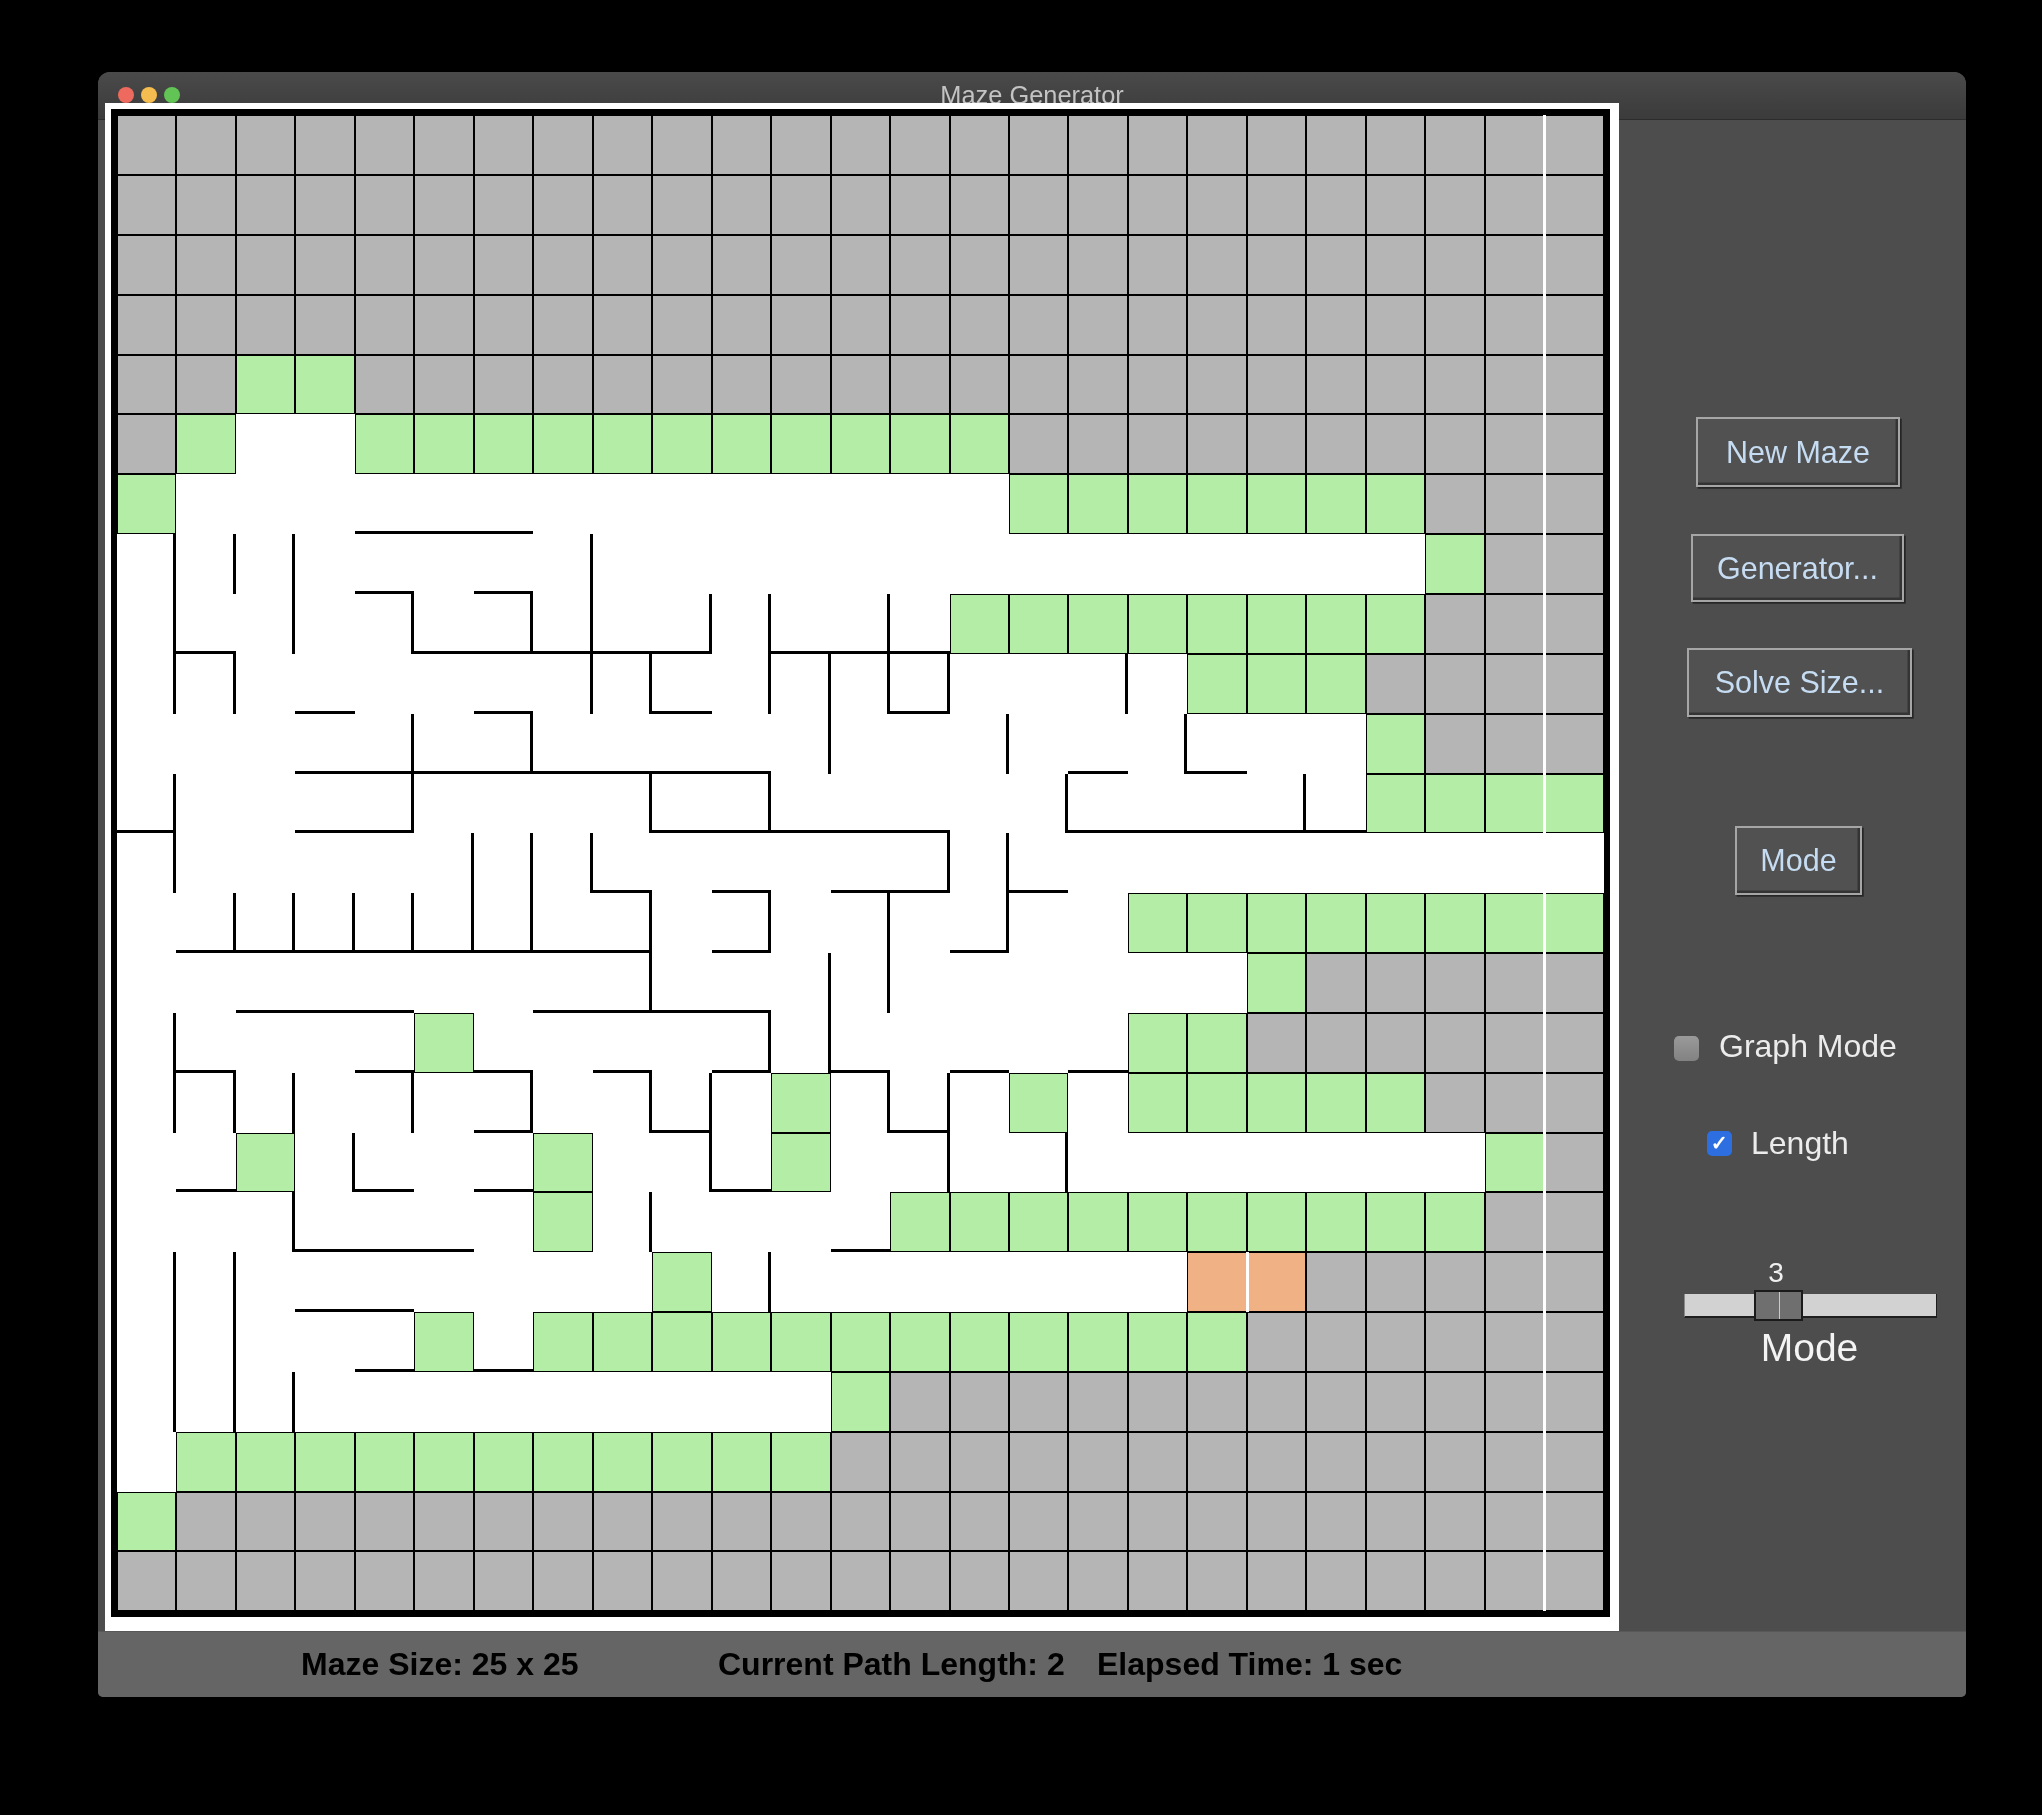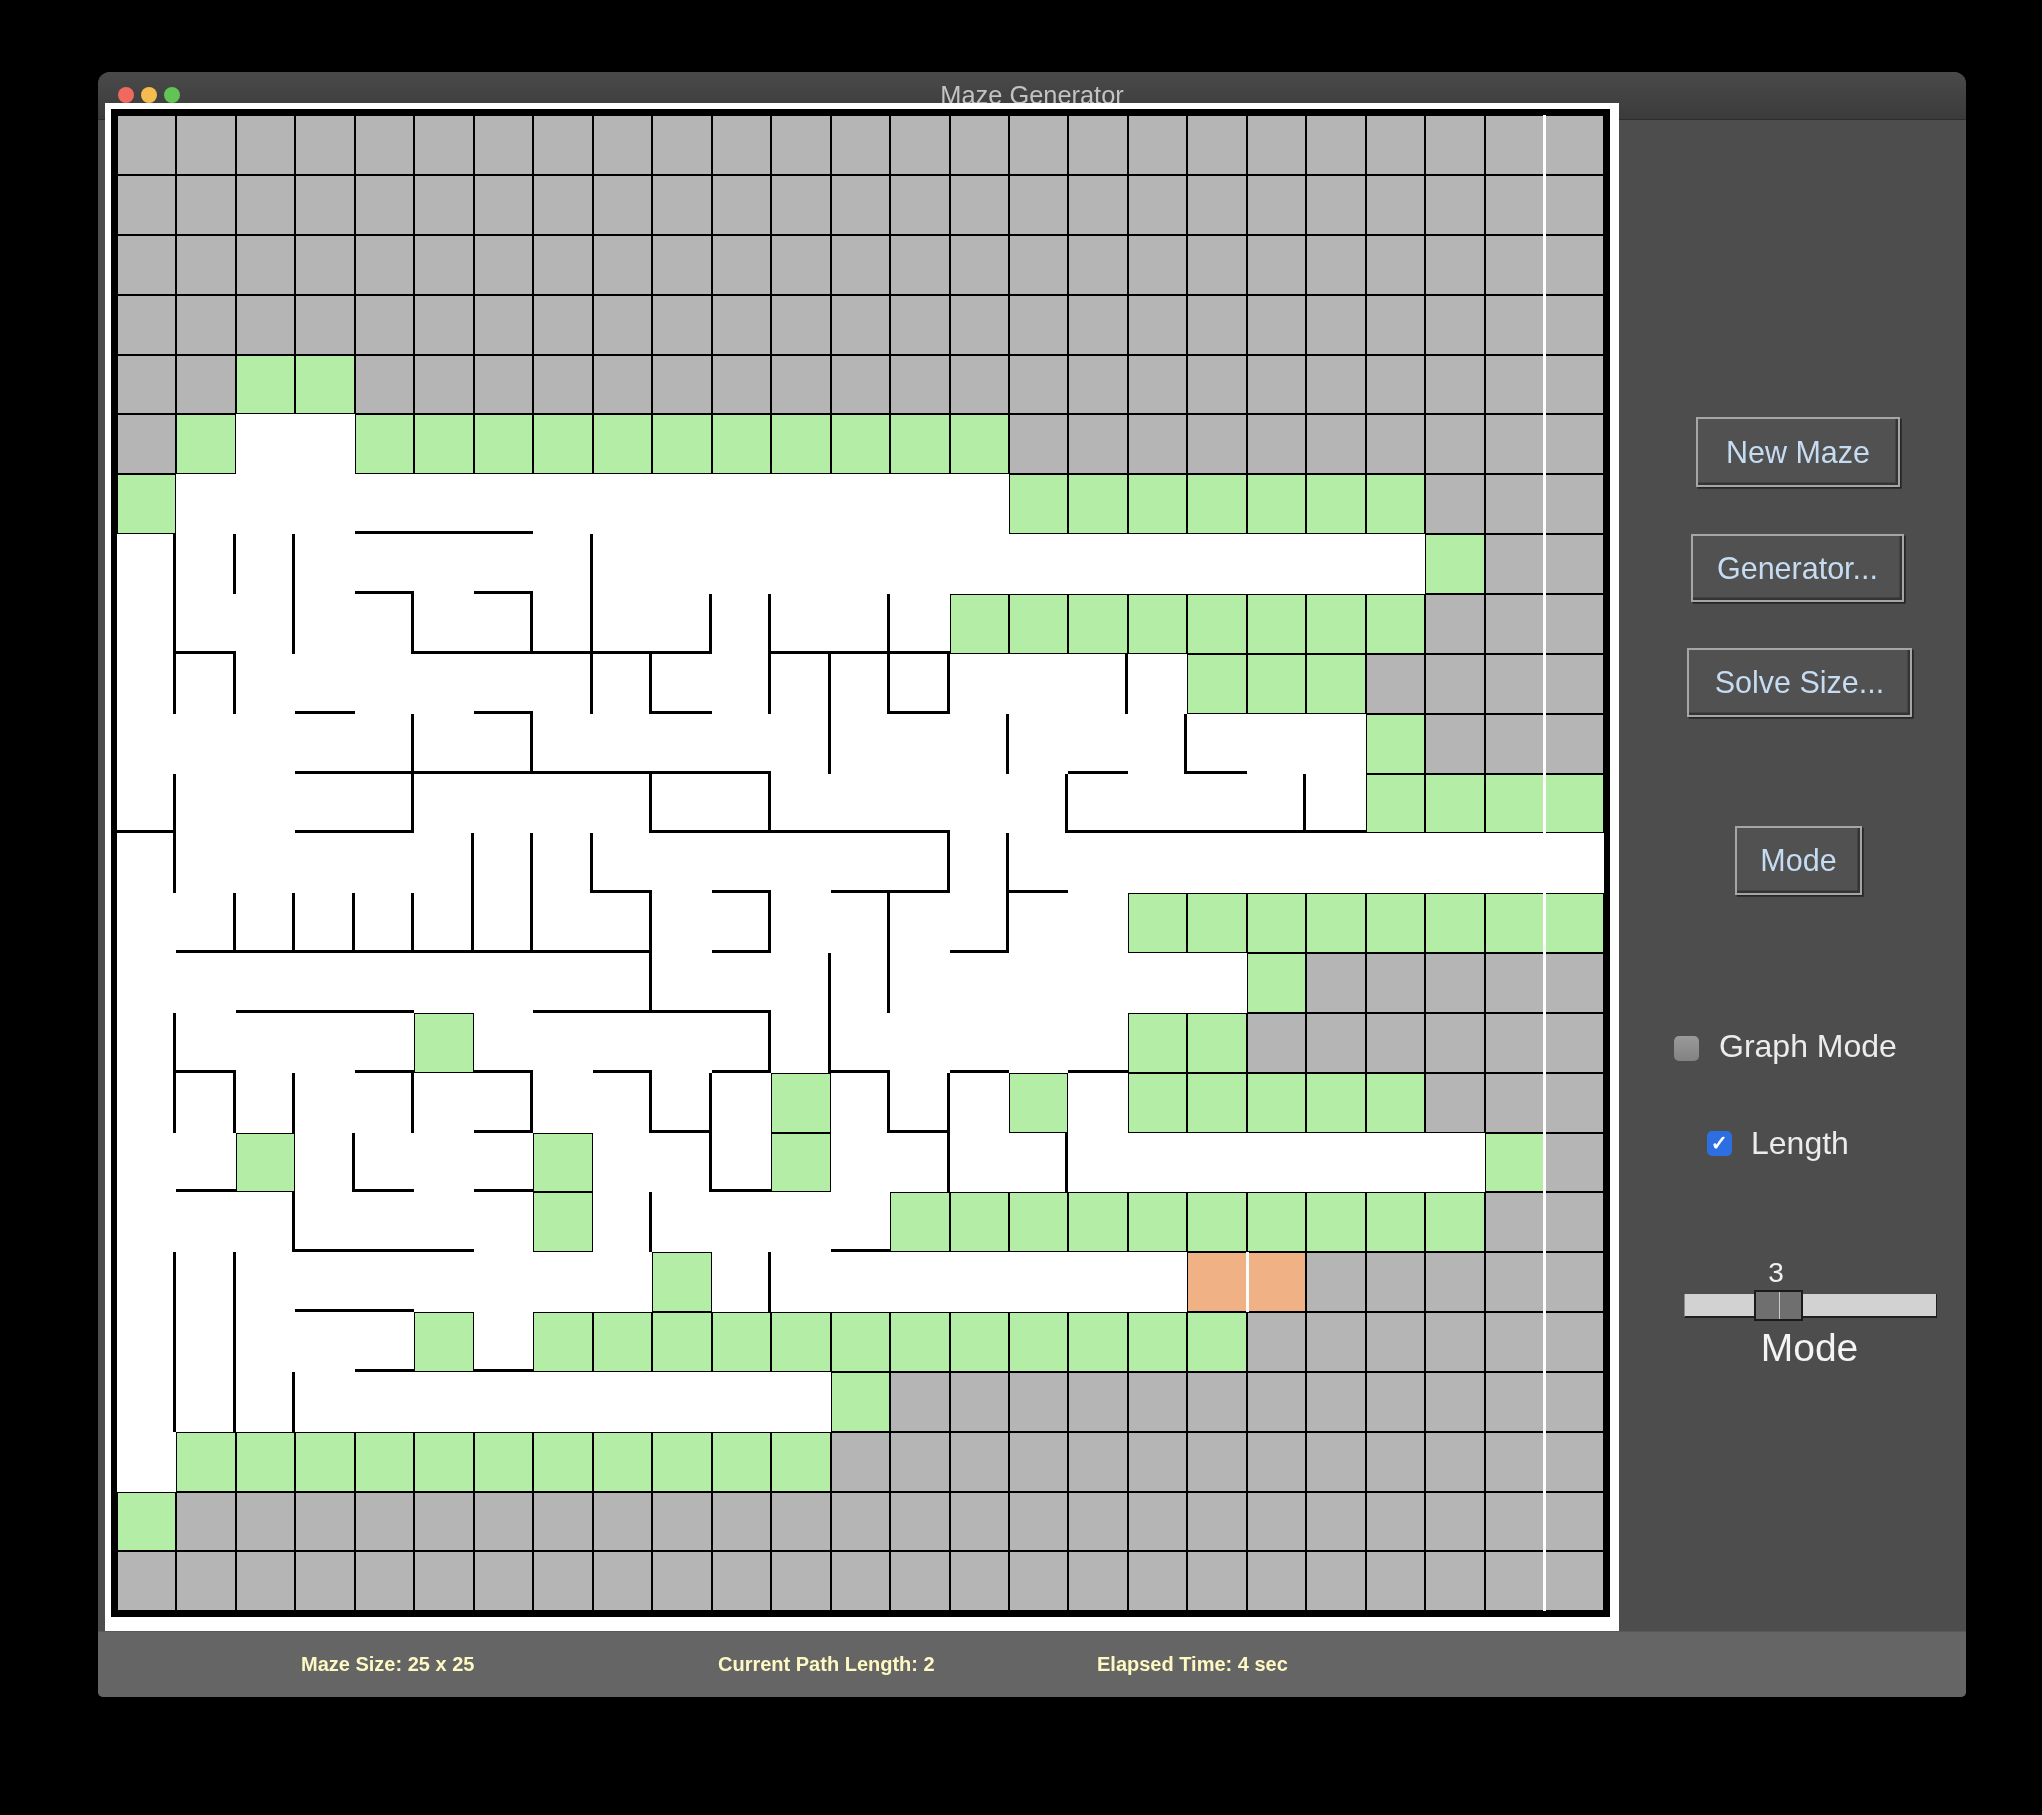--- a/index.html
+++ b/index.html
@@ -42,22 +42,22 @@
     background:#d2d2d2;border-bottom:2.5px solid #1e1e1e;border-right:1.7px solid #1e1e1e;
     border-left:0.8px solid #8a8a8a;}
   #slider-handle{position:absolute;left:1656px;top:1218px;width:49px;height:31px;
     background:#6f6f6f;border:2.5px solid #1a1a1a;box-sizing:border-box;}
   #slider-handle .notch{position:absolute;left:50%;top:0;width:1.7px;height:100%;background:#c9c9c9;}
   #slider-label{position:absolute;left:1586px;top:1254px;width:251px;text-align:center;
     color:#f4f4f4;font-size:39px;}
   
   #status-bar{position:absolute;left:0;top:1559px;width:100%;height:65px;background:#656565;
     border-top:0.8px solid #585858;}
-  .status-item{position:absolute;top:0;height:65px;line-height:65px;color:#fef9c3;
-    font-size:20px;font-weight:bold;white-space:nowrap;}
+  .status-item{position:absolute;top:0;height:65px;line-height:65px;color:#000000;
+    font-size:32px;font-weight:bold;white-space:nowrap;}
   #status-size{left:203px;} #status-path{left:576px;margin-left:44px;} #status-time{left:999px;}
 </style>
 </head>
 <body>
 
 <div id="window">
   <div id="titlebar">
     <div id="title">Maze Generator</div>
     <div class="light" id="light-close"></div>
     <div class="light" id="light-min"></div>
@@ -710,16 +710,16 @@
   <div id="slider-value">3</div>
   <div id="slider-track"></div>
   <div id="slider-handle">
       <div class="notch"></div>
     </div>
   <div id="slider-label">Mode</div>
 
   <div id="status-bar">
     <div class="status-item" id="status-size">Maze Size: 25 x 25</div>
     <div class="status-item" id="status-path">Current Path Length: 2</div>
-    <div class="status-item" id="status-time">Elapsed Time: 4 sec</div>
+    <div class="status-item" id="status-time">Elapsed Time: 1 sec</div>
   </div>
 </div>
 
 
 </body></html>

